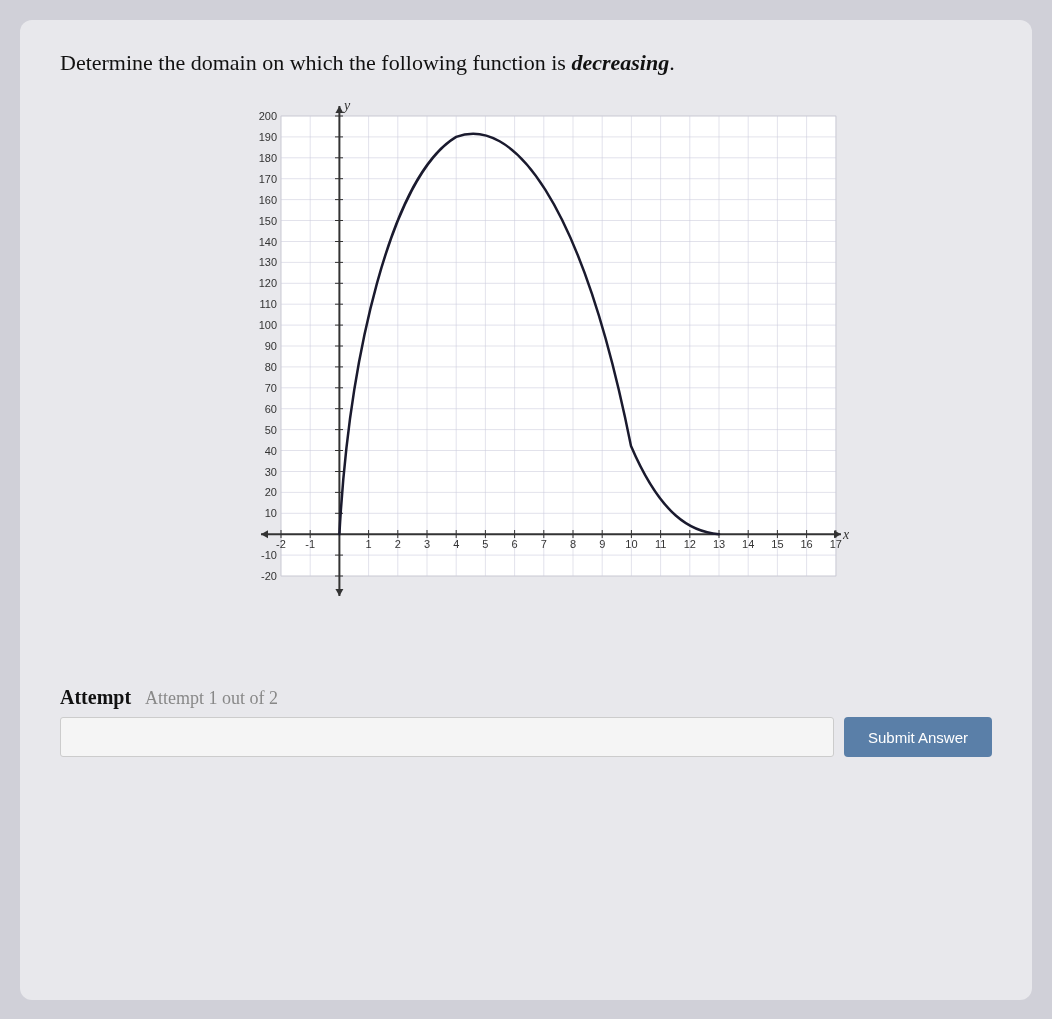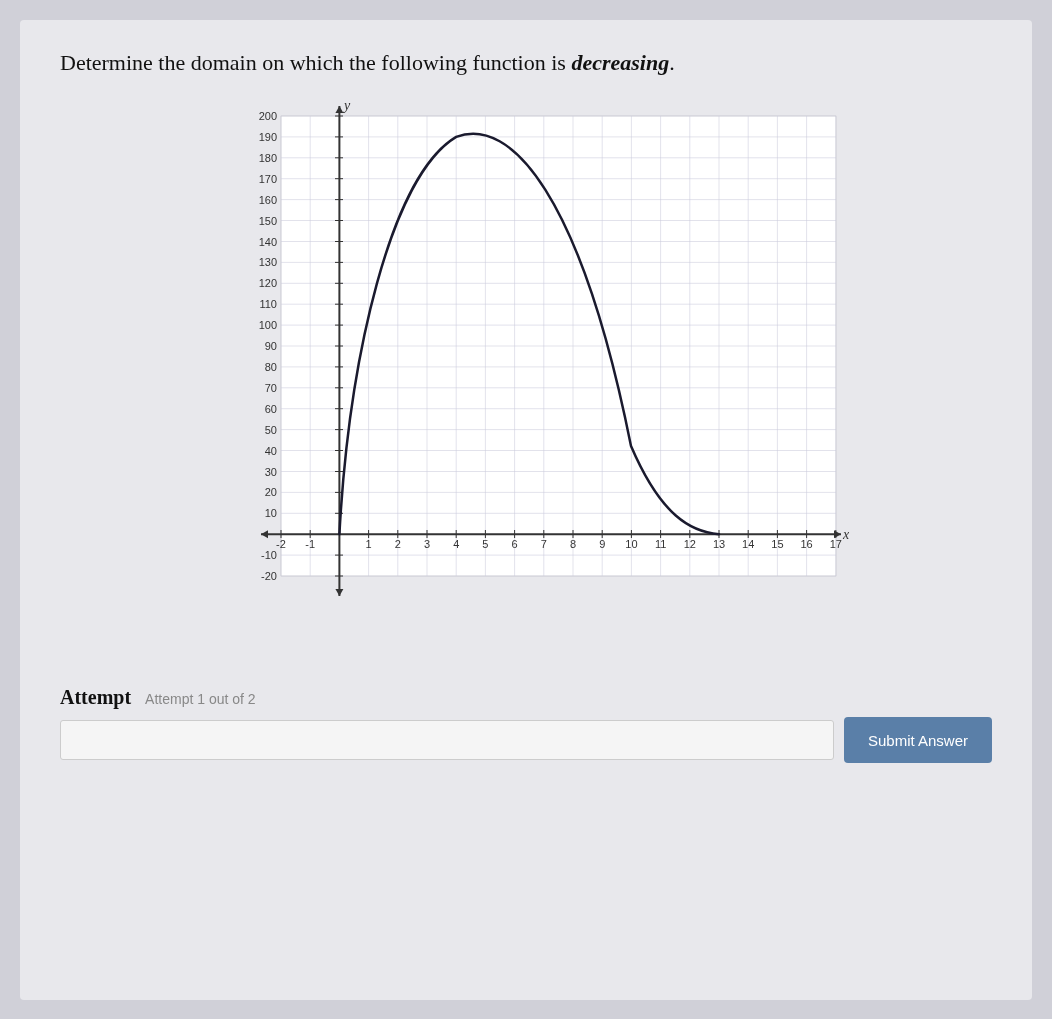--- a/index.html
+++ b/index.html
@@ -10,21 +10,21 @@
       min-height: 1019px;
       display: flex;
       justify-content: center;
       align-items: flex-start;
       padding: 20px;
     }
     .page-container {
       background: #e8e8ec;
       width: 1012px;
       min-height: 980px;
-      border-radius: 4px;
+      border-radius: 12px;
       padding: 30px 40px 20px 40px;
       position: relative;
     }
     .question-text {
       font-size: 22px;
       font-weight: normal;
       color: #111;
       margin-bottom: 20px;
       font-family: Georgia, serif;
     }
@@ -50,23 +50,23 @@
       margin-top: 10px;
     }
     .answer-label {
       font-size: 20px;
       font-weight: bold;
       font-family: Georgia, serif;
       color: #111;
       display: inline;
     }
     .attempt-text {
-      font-size: 14px;
+      font-size: 18px;
       color: #888;
-      font-family: Liberation Sans, sans-serif;
+      font-family: Liberation Serif, serif;
       margin-left: 10px;
     }
     .answer-row {
       display: flex;
       align-items: center;
       margin-top: 8px;
       gap: 10px;
     }
     .answer-input {
       flex: 1;
@@ -77,21 +77,21 @@
       padding: 0 10px;
       font-size: 16px;
       font-family: Arial, sans-serif;
     }
     .submit-btn {
       background: #5a7fa8;
       color: white;
       border: none;
       border-radius: 4px;
       padding: 0 24px;
-      height: 46px;
+      height: 40px;
       font-size: 15px;
       font-family: Arial, sans-serif;
       cursor: pointer;
       white-space: nowrap;
     }
   </style>
 </head>
 <body>
 
 <div class="page-container">

